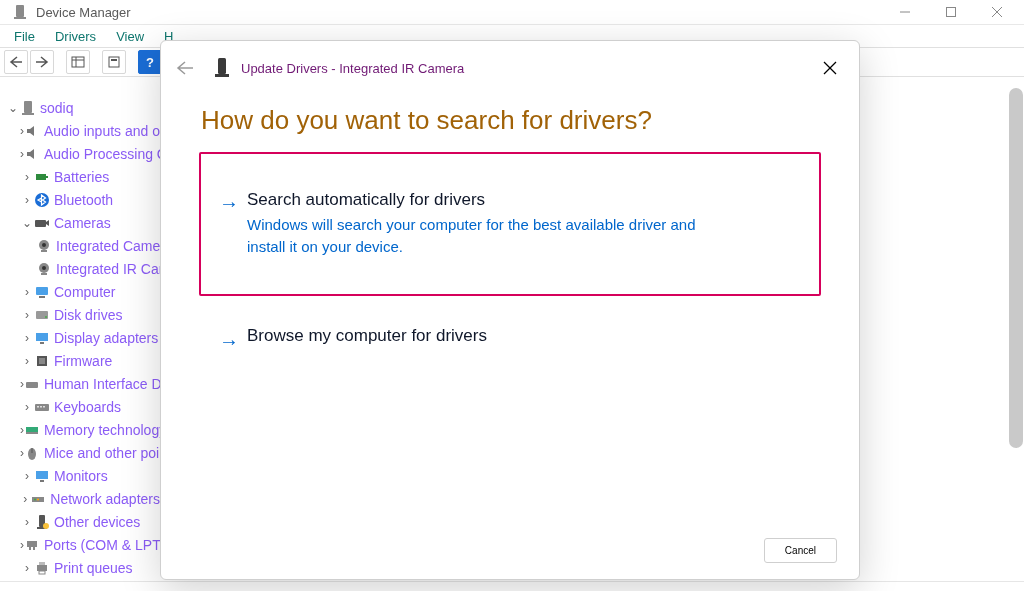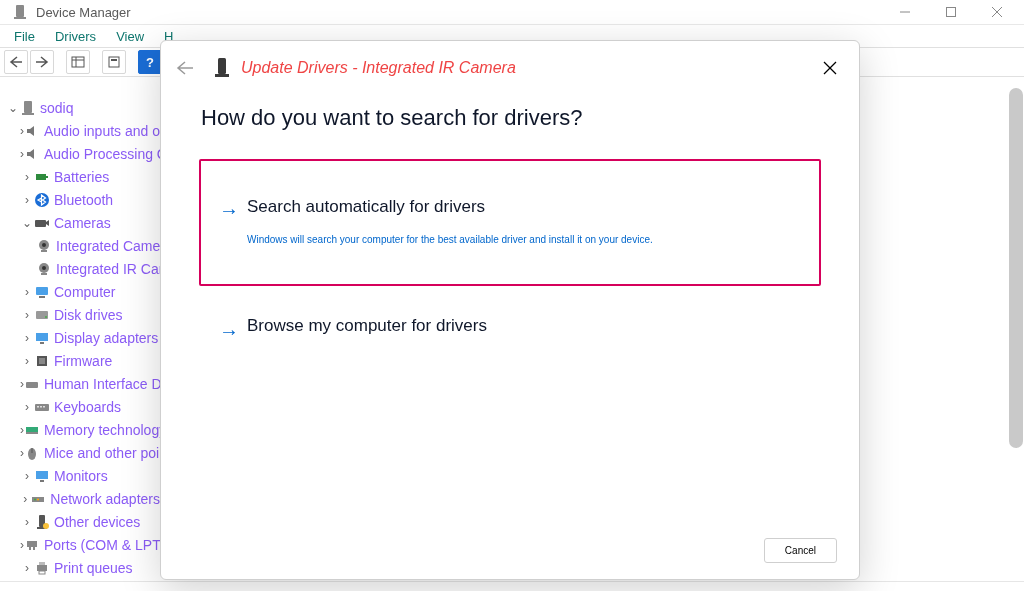--- a/index.html
+++ b/index.html
@@ -33,31 +33,31 @@
   .pad2 { padding-left: 30px; }
 
   
   .main-scroll { position: absolute; right: 1px; top: 0; width: 14px; height: 360px; background: #c9c9c9; border-radius: 7px; }
 
   
   .dialog { position: absolute; left: 160px; top: 40px; width: 700px; height: 540px; background: #fff; border: 1px solid #cfcfcf; border-radius: 6px; box-shadow: 0 10px 40px rgba(0,0,0,0.18); }
   .dlg-top { height: 48px; display: flex; align-items: center; padding: 6px 12px 0 12px; }
   .dlg-back { width: 24px; height: 24px; color: #9a9a9a; display: flex; align-items: center; justify-content: center; }
   .dlg-hicon { width: 18px; height: 24px; margin: 0 10px 0 16px; display: flex; align-items: center; justify-content: center; }
-  .dlg-htitle { font-size: 16px; color: #ef4444; font-style: italic; }
+  .dlg-htitle { font-size: 13px; color: #701a75; }
   .dlg-close { margin-left: auto; width: 34px; height: 34px; display: flex; align-items: center; justify-content: center; }
   .dlg-body { padding: 0 40px; }
-  .dlg-question { font-size: 22px; color: #0f172a; font-weight: 400; margin: 16px 0 28px 0; }
+  .dlg-question { font-size: 26px; color: #a16207; font-weight: 400; margin: 16px 0 16px 0; }
   .option { padding: 16px 22px 16px 22px; position: relative; border-radius: 2px; }
   .option.highlighted { border: 2px solid #d6005b; margin: 0 -2px; padding: 36px 22px 36px 22px; }
   .opt-arrow { position: absolute; left: 18px; top: 0; color: #0066cc; font-size: 20px; }
   .option.highlighted .opt-arrow { top: 36px; }
   .option:not(.highlighted) .opt-arrow { top: 18px; }
   .opt-title { color: #0f172a; font-size: 17px; margin-left: 24px; }
-  .opt-desc { color: #0066cc; font-size: 10px; margin-left: 24px; margin-top: 16px; line-height: 1.45; max-width: 480px; }
+  .opt-desc { color: #0066cc; font-size: 15px; margin-left: 24px; margin-top: 4px; line-height: 1.45; max-width: 480px; }
   .option + .option { margin-top: 14px; }
   .dlg-footer { position: absolute; bottom: 16px; right: 22px; }
   .cancel-btn { border: 1px solid #cfcfcf; background: #fff; border-radius: 3px; padding: 6px 20px; font-size: 10px; color: #000; }
 
   .bottom-blank { position: absolute; left: 0; right: 0; bottom: 0; height: 10px; background: #fff; border-top: 1px solid #e6e6e6; }
 </style>
 </head>
 <body>
 
 <div class="titlebar">

